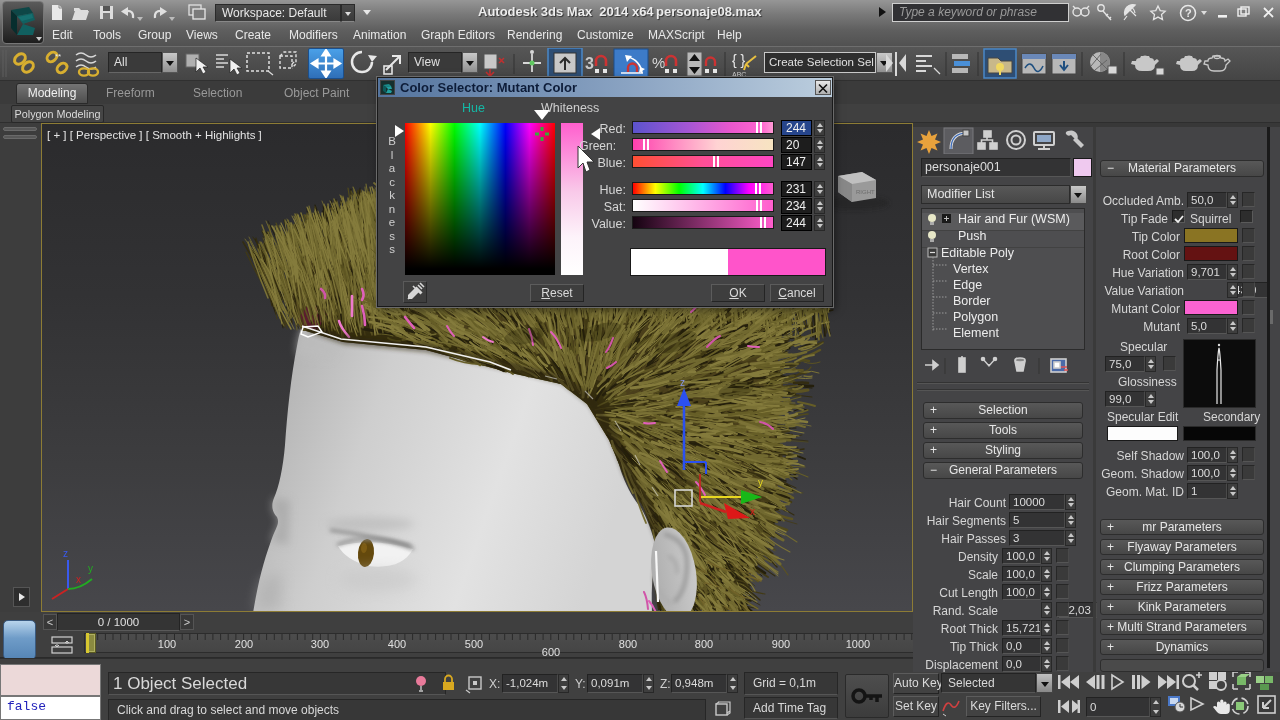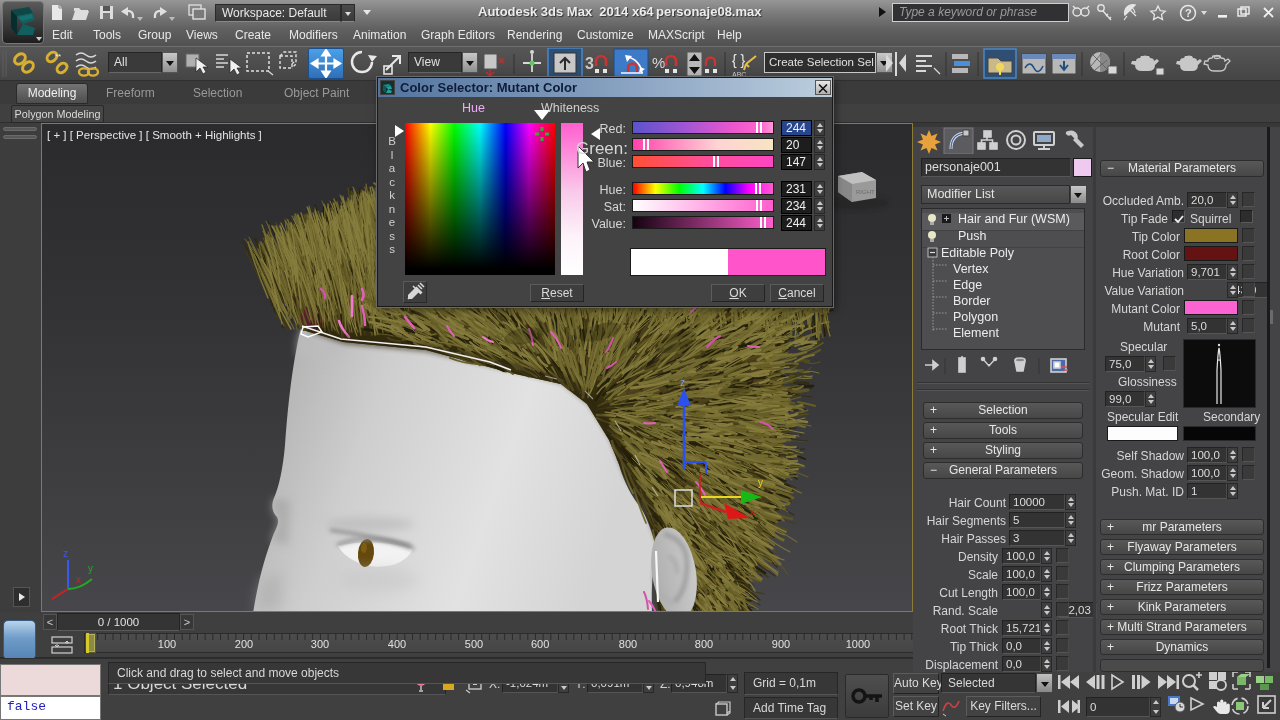--- a/index.html
+++ b/index.html
@@ -749,21 +749,21 @@
 <path d="M6.0,1 V7 M13.7,1 V7 M21.4,1 V7 M29.0,1 V7 M36.7,1 V7 M44.4,1 V7 M52.1,1 V7 M59.8,1 V7 M67.4,1 V7 M75.1,1 V7 M82.8,1 V7 M90.5,1 V7 M98.2,1 V7 M105.8,1 V7 M113.5,1 V7 M121.2,1 V7 M128.9,1 V7 M136.6,1 V7 M144.2,1 V7 M151.9,1 V7 M159.6,1 V7 M167.3,1 V7 M175.0,1 V7 M182.6,1 V7 M190.3,1 V7 M198.0,1 V7 M205.7,1 V7 M213.4,1 V7 M221.0,1 V7 M228.7,1 V7 M236.4,1 V7 M244.1,1 V7 M251.8,1 V7 M259.4,1 V7 M267.1,1 V7 M274.8,1 V7 M282.5,1 V7 M290.2,1 V7 M297.8,1 V7 M305.5,1 V7 M313.2,1 V7 M320.9,1 V7 M328.6,1 V7 M336.2,1 V7 M343.9,1 V7 M351.6,1 V7 M359.3,1 V7 M367.0,1 V7 M374.6,1 V7 M382.3,1 V7 M390.0,1 V7 M397.7,1 V7 M405.4,1 V7 M413.0,1 V7 M420.7,1 V7 M428.4,1 V7 M436.1,1 V7 M443.8,1 V7 M451.4,1 V7 M459.1,1 V7 M466.8,1 V7 M474.5,1 V7 M482.2,1 V7 M489.8,1 V7 M497.5,1 V7 M505.2,1 V7 M512.9,1 V7 M520.6,1 V7 M528.2,1 V7 M535.9,1 V7 M543.6,1 V7 M551.3,1 V7 M559.0,1 V7 M566.6,1 V7 M574.3,1 V7 M582.0,1 V7 M589.7,1 V7 M597.4,1 V7 M605.0,1 V7 M612.7,1 V7 M620.4,1 V7 M628.1,1 V7 M635.8,1 V7 M643.4,1 V7 M651.1,1 V7 M658.8,1 V7 M666.5,1 V7 M674.2,1 V7 M681.8,1 V7 M689.5,1 V7 M697.2,1 V7 M704.9,1 V7 M712.6,1 V7 M720.2,1 V7 M727.9,1 V7 M735.6,1 V7 M743.3,1 V7 M751.0,1 V7 M758.6,1 V7 M766.3,1 V7 M774.0,1 V7 M781.7,1 V7 M789.4,1 V7 M797.0,1 V7 M804.7,1 V7 M812.4,1 V7 M820.1,1 V7 M827.8,1 V7"></path>
 </g>
 </svg>
 <div class="a" style="left:84px;top:638px;width:830px;height:14px;color:#e0e0e0;font-size:11px">
     <span class="a" style="top:0;width:40px;text-align:center;left:-14px">0</span>
 <span class="a" style="top:0;width:40px;text-align:center;left:63px">100</span>
 <span class="a" style="top:0;width:40px;text-align:center;left:140px">200</span>
 <span class="a" style="top:0;width:40px;text-align:center;left:216px">300</span>
 <span class="a" style="top:0;width:40px;text-align:center;left:293px">400</span>
 <span class="a" style="top:0;width:40px;text-align:center;left:370px">500</span>
-<span class="a" style="top:0;width:40px;text-align:left;left:447px">600</span>
+<span class="a" style="top:8px;width:40px;text-align:center;left:447px">600</span>
 <span class="a" style="top:0;width:40px;text-align:center;left:524px">800</span>
 <span class="a" style="top:0;width:40px;text-align:center;left:600px">800</span>
 <span class="a" style="top:0;width:40px;text-align:center;left:677px">900</span>
 <span class="a" style="top:0;width:40px;text-align:center;left:754px">1000</span>
   </div>
 <div class="a" style="left:86px;top:633px;width:10px;height:20px;background:#8a8a40;border:1px solid #5a5a20;box-shadow:inset 0 0 0 1px #b0b060"></div>
 <div class="a" style="left:86px;top:633px;width:3px;height:20px;background:#d8c830"></div>
 
 <div class="a" style="left:0;top:658px;width:1280px;height:62px;background:#404040;border-top:1px solid #2e2e2e"></div>
 <div class="a" style="left:0;top:664px;width:101px;height:32px;background:#ecd9d9;border:1px solid #777"></div>
@@ -790,21 +790,21 @@
     <i class="u"></i>
     <i class="d"></i>
   </div>
 <div class="a" style="left:660px;top:677px;color:#cfcfcf;font-size:12px">Z:</div>
 <div class="fld" style="left:671px;top:674px;width:56px;height:19px;line-height:17px">0,948m</div>
 <div class="spin" style="left:727px;top:674px;height:19px">
     <i class="u"></i>
     <i class="d"></i>
   </div>
 <div class="a" style="left:744px;top:672px;width:94px;height:23px;background:#373737;border:1px solid #262626;border-bottom-color:#555;color:#d8d8d8;font-size:12px;line-height:21px;padding-left:8px">Grid = 0,1m</div>
-<div class="a" style="left:108px;top:662px;width:598px;height:22px;background:#373737;border:1px solid #262626;border-bottom-color:#555;color:#d8d8d8;font-size:12px;line-height:20px;padding-left:8px">Click and drag to select and move objects</div>
+<div class="a" style="left:108px;top:699px;width:598px;height:22px;background:#373737;border:1px solid #262626;border-bottom-color:#555;color:#d8d8d8;font-size:12px;line-height:20px;padding-left:8px">Click and drag to select and move objects</div>
 <svg class="a" style="left:714px;top:700px" width="20" height="18" viewBox="0 0 20 18">
     <rect x="2" y="4" width="11" height="11" fill="none" stroke="#c8c8c8" stroke-width="1.4"></rect>
     <path d="M2,4 l3,-2 h11 v11 l-3,2 m-11,-11 l3,-2 m8,11 l3,-2" fill="none" stroke="#c8c8c8" stroke-width="1.2"></path>
   </svg>
 <div class="a" style="left:744px;top:697px;width:94px;height:22px;background:#373737;border:1px solid #262626;border-bottom-color:#555;color:#d8d8d8;font-size:12px;line-height:20px;padding-left:8px">Add Time Tag</div>
 <div class="a" style="left:845px;top:674px;width:44px;height:44px;background:linear-gradient(#4e4e4e,#3c3c3c);border:1px solid #2a2a2a;border-radius:2px">
 <svg width="42" height="42" viewBox="0 0 42 42">
       <circle cx="13" cy="21" r="6" fill="none" stroke="#141414" stroke-width="3.5"></circle>
       <path d="M19,21 h17 m-5,1 v5 m-6,-6 v4" stroke="#141414" stroke-width="3.5"></path>
     </svg></div>
@@ -1057,21 +1057,21 @@
 <div class="fld" style="left:1002px;top:656px;width:39px;height:16px;line-height:14px">0,0</div>
 <div class="spin" style="left:1041px;top:656px;height:16px">
     <i class="u"></i>
     <i class="d"></i>
   </div>
 <div class="sbx" style="left:1056px;top:656px"></div>
 
 <div class="a" style="left:1093px;top:127px;width:3px;height:545px;background:#3a3a3a"></div>
 <div class="roll" style="left:1100px;top:160px;width:164px;height:17px;line-height:15px"><b>−</b>Material Parameters</div>
 <div class="lab" style="left:1098px;top:194px;width:86px">Occluded Amb.</div>
-<div class="fld" style="left:1187px;top:192px;width:40px;height:16px;line-height:14px">20,0</div>
+<div class="fld" style="left:1187px;top:192px;width:40px;height:16px;line-height:14px">50,0</div>
 <div class="spin" style="left:1227px;top:192px;height:16px">
     <i class="u"></i>
     <i class="d"></i>
   </div>
 <div class="sbx" style="left:1242px;top:192px"></div>
 <div class="lab" style="left:1098px;top:212px;width:70px">Tip Fade</div>
 <div class="chk" style="left:1172px;top:210px"><svg width="11" height="11">
       <path d="M2,5 l3,3 5,-6" stroke="#f0f0f0" stroke-width="1.8" fill="none"></path>
     </svg></div>
 <div class="a" style="left:1190px;top:212px;color:#d6d6d6;font-size:12px">Squirrel</div>
@@ -1136,21 +1136,21 @@
     <i class="d"></i>
   </div>
 <div class="sbx" style="left:1242px;top:447px"></div>
 <div class="lab" style="left:1094px;top:467px;width:90px">Geom. Shadow</div>
 <div class="fld" style="left:1187px;top:465px;width:40px;height:16px;line-height:14px">100,0</div>
 <div class="spin" style="left:1227px;top:465px;height:16px">
     <i class="u"></i>
     <i class="d"></i>
   </div>
 <div class="sbx" style="left:1242px;top:465px"></div>
-<div class="lab" style="left:1098px;top:485px;width:86px">Push. Mat. ID</div>
+<div class="lab" style="left:1098px;top:485px;width:86px">Geom. Mat. ID</div>
 <div class="fld" style="left:1187px;top:483px;width:40px;height:16px;line-height:14px">1</div>
 <div class="spin" style="left:1227px;top:483px;height:16px">
     <i class="u"></i>
     <i class="d"></i>
   </div>
 <div class="roll" style="left:1100px;top:519px;width:164px;height:16px;line-height:14px"><b>+</b>mr Parameters</div>
 <div class="roll" style="left:1100px;top:539px;width:164px;height:16px;line-height:14px"><b>+</b>Flyaway Parameters</div>
 <div class="roll" style="left:1100px;top:559px;width:164px;height:16px;line-height:14px"><b>+</b>Clumping Parameters</div>
 <div class="roll" style="left:1100px;top:579px;width:164px;height:16px;line-height:14px"><b>+</b>Frizz Parameters</div>
 <div class="roll" style="left:1100px;top:599px;width:164px;height:16px;line-height:14px"><b>+</b>Kink Parameters</div>
@@ -1165,21 +1165,21 @@
 <div class="a" style="left:2px;top:2px;width:15px;height:15px;background:#16302e;border:1px solid #444"><svg width="13" height="13" viewBox="0 0 13 13">
         <polygon points="2,3 8,2 10,4 5,5" fill="#1a8a8a"></polygon>
         <polygon points="2,3 5,5 5,11 2,9" fill="#0d5a5a"></polygon>
         <polygon points="5,5 10,4 11,7 7,7 11,9 10,11 5,11 7,7" fill="#22a0a0"></polygon>
       </svg></div>
 <div class="a" style="left:22px;top:2px;color:#0d1c38;font-size:13px;font-weight:bold">Color Selector: Mutant Color</div>
 <div class="a" style="left:437px;top:2px;width:16px;height:15px;background:linear-gradient(#e8e8e8,#b0b0b0);border:1px solid #555"><svg width="14" height="13">
         <path d="M3,2.5 l8,8 m0,-8 l-8,8" stroke="#111" stroke-width="1.6"></path>
       </svg></div>
 
-<div class="a" style="left:84px;top:23px;color:#f0abfc;font-size:12.5px">Hue</div>
+<div class="a" style="left:84px;top:23px;color:#14b8a6;font-size:12.5px">Hue</div>
 <div class="a" style="left:163px;top:23px;color:#cfcfcf;font-size:12.5px">Whiteness</div>
 
 <div class="a" style="left:27px;top:45px;width:150px;height:152px;background:linear-gradient(to bottom,rgba(0,0,0,0),#000 96%),linear-gradient(to right,#f00,#ff0 17%,#0f0 33%,#0ff 50%,#00f 67%,#f0f 83%,#f00)"></div>
 <svg class="a" style="left:157px;top:49px" width="14" height="14">
       <g fill="#3aa83a">
         <rect x="5.5" y="0" width="3" height="4"></rect>
         <rect x="5.5" y="10" width="3" height="4"></rect>
         <rect x="0" y="5.5" width="4" height="3"></rect>
         <rect x="10" y="5.5" width="4" height="3"></rect>
       </g>
@@ -1198,21 +1198,21 @@
 <div class="lab" style="left:198px;top:44px;width:50px;font-size:12.5px">Red:</div>
 <div class="a" style="left:254px;top:43px;width:142px;height:13px;background:linear-gradient(90deg,#5b53cc,#a656d4 40%,#e957cd 70%,#ff66cf 92%,#ff9ad6);border:1px solid #1a1a1a">
 <i style="position:absolute;left:123px;top:0;width:2px;height:11px;background:#fff"></i>
       <i style="position:absolute;left:127px;top:0;width:2px;height:11px;background:#fff"></i>
     </div>
 <div class="a" style="left:403px;top:42px;width:31px;height:16px;background:#26458c;border:1px solid #000;color:#f0f0f0;font-size:12px;line-height:14px;padding-left:4px">244</div>
 <div class="spin" style="left:436px;top:42px;height:16px">
       <i class="u"></i>
       <i class="d"></i>
     </div>
-<div class="lab" style="left:198px;top:61px;width:50px;font-size:17px">Green:</div>
+<div class="lab" style="left:188px;top:61px;width:50px;font-size:12px">Green:</div>
 <div class="a" style="left:254px;top:60px;width:142px;height:13px;background:linear-gradient(90deg,#ff3fae,#ff8cc3 30%,#ffd3d3 60%,#f7e4c1);border:1px solid #1a1a1a">
 <i style="position:absolute;left:10px;top:0;width:2px;height:11px;background:#fff"></i>
       <i style="position:absolute;left:14px;top:0;width:2px;height:11px;background:#fff"></i>
     </div>
 <div class="a" style="left:403px;top:59px;width:31px;height:16px;background:#1d1d1d;border:1px solid #000;color:#f0f0f0;font-size:12px;line-height:14px;padding-left:4px">20</div>
 <div class="spin" style="left:436px;top:59px;height:16px">
       <i class="u"></i>
       <i class="d"></i>
     </div>
 <div class="lab" style="left:198px;top:78px;width:50px;font-size:12.5px">Blue:</div>

